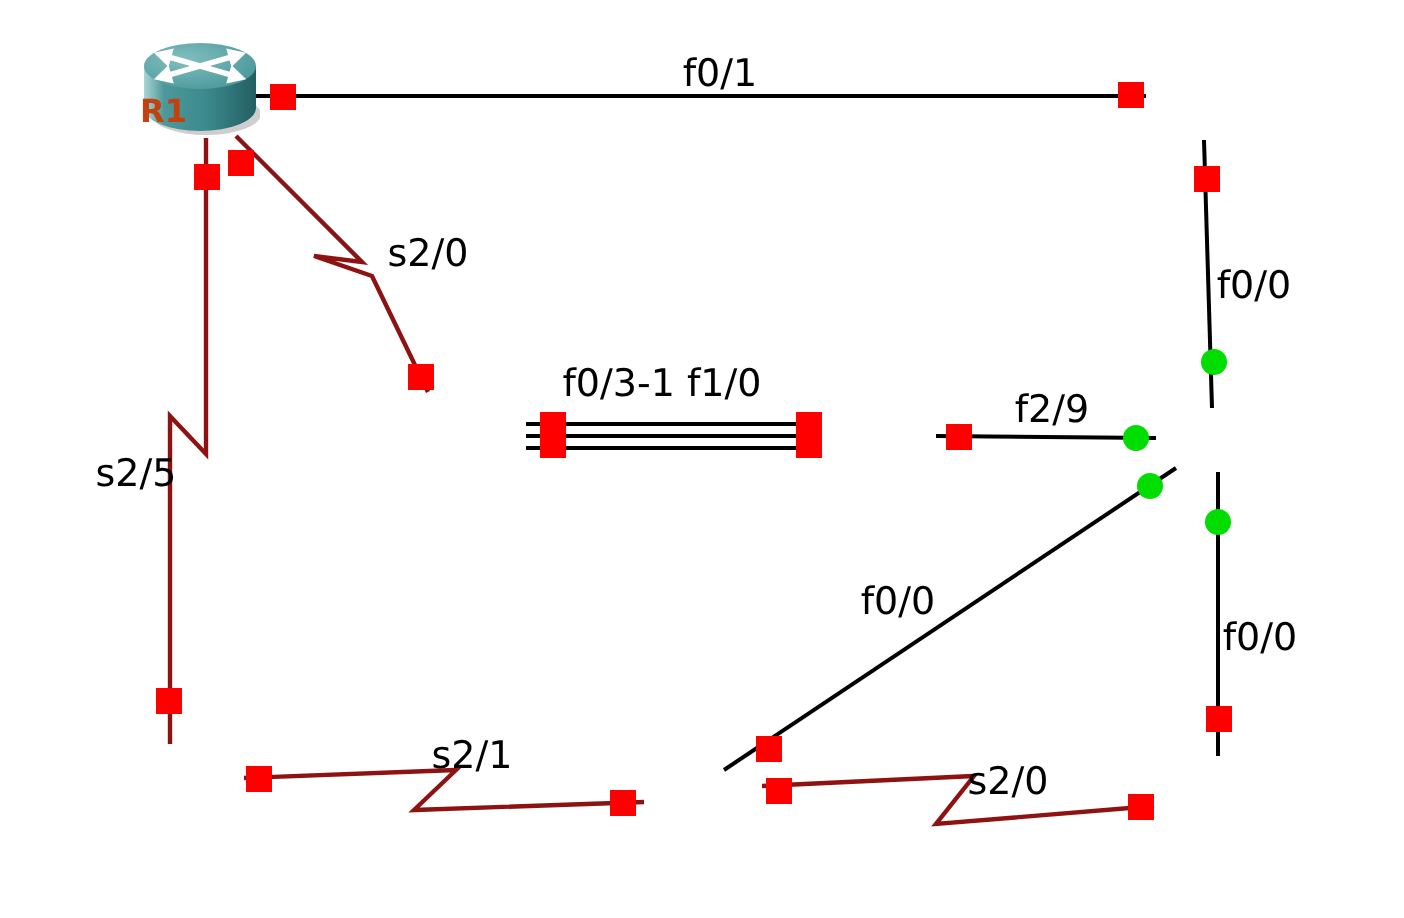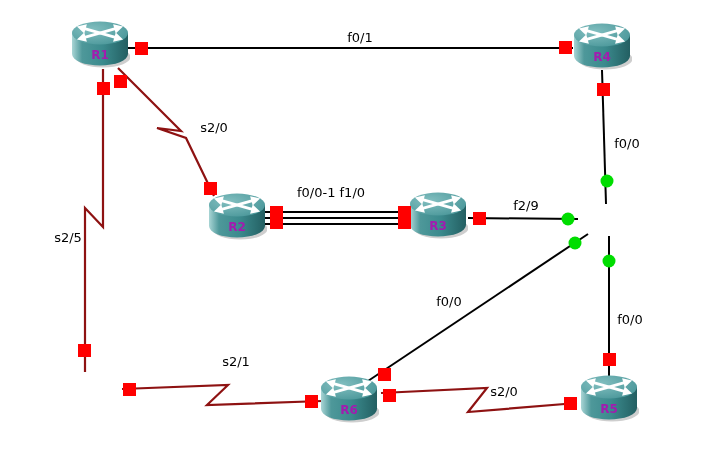--- a/index.html
+++ b/index.html
@@ -5,28 +5,28 @@
   html,body{margin:0;padding:0;background:#fff;}
   .canvas{
     position:relative;width:702px;height:459px;background:#ffffff;overflow:hidden;
     font-family:"DejaVu Sans", sans-serif;
   }
   .layer{position:absolute;left:0;top:0;}
   .wires{z-index:1;}
   .device{position:absolute;z-index:2;}
   .indicators{z-index:3;pointer-events:none;}
   .dev-label{
-    position:absolute;left:0;text-align:center;font-size:12px;font-weight:bold;
-    color:#a21caf;line-height:13px;pointer-events:none;
+    position:absolute;left:0;font-size:16px;font-weight:bold;
+    color:#c2410c;line-height:13px;pointer-events:none;
   }
   .rt-label{width:60px;top:28px;}
   .sw-label{width:58px;top:18px;}
   .link-label{
     position:absolute;z-index:4;transform:translate(-50%,-50%);
-    font-size:13px;color:#000;white-space:nowrap;
+    font-size:19px;color:#000;white-space:nowrap;
   }
   .eth{stroke-width:2;fill:none;}
   .ser{stroke-width:2.2;fill:none;stroke-linejoin:miter;}
 </style>
 </head>
 <body>
 
 <div class="canvas">
 
   <svg class="layer wires" width="702" height="459">
@@ -73,124 +73,24 @@
         <g transform="rotate(16 30 12)">
             <rect x="14" y="10.6" width="32" height="2.8"></rect>
             <polygon points="6,12 15,7.2 15,16.8"></polygon>
             <polygon points="54,12 45,7.2 45,16.8"></polygon>
           </g>
       </g>
     </svg>
     <div class="dev-label rt-label">R1</div>
   </div>
 
-  <div class="device" style="left:207px;top:193px;width:60px;height:50px">
-    <svg width="60" height="50">
-      <ellipse cx="33" cy="36" rx="27.5" ry="10.5" fill="#a5a5a5" opacity="0.55"></ellipse>
-      <path d="M2,12 L2,33 A28,11.5 0 0 0 58,33 L58,12 Z" fill="url(#gr-body)"></path>
-      <ellipse cx="30" cy="12" rx="28" ry="11.5" fill="url(#gr-top)"></ellipse>
-      <g fill="#ffffff">
-        <g transform="rotate(-16 30 12)">
-            <rect x="14" y="10.6" width="32" height="2.8"></rect>
-            <polygon points="6,12 15,7.2 15,16.8"></polygon>
-            <polygon points="54,12 45,7.2 45,16.8"></polygon>
-          </g>
-        <g transform="rotate(16 30 12)">
-            <rect x="14" y="10.6" width="32" height="2.8"></rect>
-            <polygon points="6,12 15,7.2 15,16.8"></polygon>
-            <polygon points="54,12 45,7.2 45,16.8"></polygon>
-          </g>
-      </g>
-    </svg>
-    <div class="dev-label rt-label">R2</div>
-  </div>
 
-  <div class="device" style="left:408px;top:192px;width:60px;height:50px">
-    <svg width="60" height="50">
-      <ellipse cx="33" cy="36" rx="27.5" ry="10.5" fill="#a5a5a5" opacity="0.55"></ellipse>
-      <path d="M2,12 L2,33 A28,11.5 0 0 0 58,33 L58,12 Z" fill="url(#gr-body)"></path>
-      <ellipse cx="30" cy="12" rx="28" ry="11.5" fill="url(#gr-top)"></ellipse>
-      <g fill="#ffffff">
-        <g transform="rotate(-16 30 12)">
-            <rect x="14" y="10.6" width="32" height="2.8"></rect>
-            <polygon points="6,12 15,7.2 15,16.8"></polygon>
-            <polygon points="54,12 45,7.2 45,16.8"></polygon>
-          </g>
-        <g transform="rotate(16 30 12)">
-            <rect x="14" y="10.6" width="32" height="2.8"></rect>
-            <polygon points="6,12 15,7.2 15,16.8"></polygon>
-            <polygon points="54,12 45,7.2 45,16.8"></polygon>
-          </g>
-      </g>
-    </svg>
-    <div class="dev-label rt-label">R3</div>
-  </div>
 
-  <div class="device" style="left:572px;top:23px;width:60px;height:50px">
-    <svg width="60" height="50">
-      <ellipse cx="33" cy="36" rx="27.5" ry="10.5" fill="#a5a5a5" opacity="0.55"></ellipse>
-      <path d="M2,12 L2,33 A28,11.5 0 0 0 58,33 L58,12 Z" fill="url(#gr-body)"></path>
-      <ellipse cx="30" cy="12" rx="28" ry="11.5" fill="url(#gr-top)"></ellipse>
-      <g fill="#ffffff">
-        <g transform="rotate(-16 30 12)">
-            <rect x="14" y="10.6" width="32" height="2.8"></rect>
-            <polygon points="6,12 15,7.2 15,16.8"></polygon>
-            <polygon points="54,12 45,7.2 45,16.8"></polygon>
-          </g>
-        <g transform="rotate(16 30 12)">
-            <rect x="14" y="10.6" width="32" height="2.8"></rect>
-            <polygon points="6,12 15,7.2 15,16.8"></polygon>
-            <polygon points="54,12 45,7.2 45,16.8"></polygon>
-          </g>
-      </g>
-    </svg>
-    <div class="dev-label rt-label">R4</div>
-  </div>
 
-  <div class="device" style="left:579px;top:375px;width:60px;height:50px">
-    <svg width="60" height="50">
-      <ellipse cx="33" cy="36" rx="27.5" ry="10.5" fill="#a5a5a5" opacity="0.55"></ellipse>
-      <path d="M2,12 L2,33 A28,11.5 0 0 0 58,33 L58,12 Z" fill="url(#gr-body)"></path>
-      <ellipse cx="30" cy="12" rx="28" ry="11.5" fill="url(#gr-top)"></ellipse>
-      <g fill="#ffffff">
-        <g transform="rotate(-16 30 12)">
-            <rect x="14" y="10.6" width="32" height="2.8"></rect>
-            <polygon points="6,12 15,7.2 15,16.8"></polygon>
-            <polygon points="54,12 45,7.2 45,16.8"></polygon>
-          </g>
-        <g transform="rotate(16 30 12)">
-            <rect x="14" y="10.6" width="32" height="2.8"></rect>
-            <polygon points="6,12 15,7.2 15,16.8"></polygon>
-            <polygon points="54,12 45,7.2 45,16.8"></polygon>
-          </g>
-      </g>
-    </svg>
-    <div class="dev-label rt-label">R5</div>
-  </div>
 
-  <div class="device" style="left:319px;top:376px;width:60px;height:50px">
-    <svg width="60" height="50">
-      <ellipse cx="33" cy="36" rx="27.5" ry="10.5" fill="#a5a5a5" opacity="0.55"></ellipse>
-      <path d="M2,12 L2,33 A28,11.5 0 0 0 58,33 L58,12 Z" fill="url(#gr-body)"></path>
-      <ellipse cx="30" cy="12" rx="28" ry="11.5" fill="url(#gr-top)"></ellipse>
-      <g fill="#ffffff">
-        <g transform="rotate(-16 30 12)">
-            <rect x="14" y="10.6" width="32" height="2.8"></rect>
-            <polygon points="6,12 15,7.2 15,16.8"></polygon>
-            <polygon points="54,12 45,7.2 45,16.8"></polygon>
-          </g>
-        <g transform="rotate(16 30 12)">
-            <rect x="14" y="10.6" width="32" height="2.8"></rect>
-            <polygon points="6,12 15,7.2 15,16.8"></polygon>
-            <polygon points="54,12 45,7.2 45,16.8"></polygon>
-          </g>
-      </g>
-    </svg>
-    <div class="dev-label rt-label">R6</div>
-  </div>
 
 
 
   <svg class="layer indicators" width="702" height="459">
     <rect x="135" y="42" width="13" height="13" fill="#ff0000"></rect>
     <rect x="559" y="41" width="13" height="13" fill="#ff0000"></rect>
     <rect x="114" y="75" width="13" height="13" fill="#ff0000"></rect>
     <rect x="204" y="182" width="13" height="13" fill="#ff0000"></rect>
     <rect x="97" y="82" width="13" height="13" fill="#ff0000"></rect>
     <rect x="78" y="344" width="13" height="13" fill="#ff0000"></rect>
@@ -206,21 +106,21 @@
     <rect x="564" y="397" width="13" height="13" fill="#ff0000"></rect>
     <circle cx="568" cy="219" r="6.5" fill="#00dd00"></circle>
     <circle cx="607" cy="181" r="6.5" fill="#00dd00"></circle>
     <circle cx="575" cy="243" r="6.5" fill="#00dd00"></circle>
     <circle cx="609" cy="261" r="6.5" fill="#00dd00"></circle>
   </svg>
 
   <div class="link-label" style="left:360px;top:37px">f0/1</div>
   <div class="link-label" style="left:214px;top:127px">s2/0</div>
   <div class="link-label" style="left:68px;top:237px">s2/5</div>
-  <div class="link-label" style="left:331px;top:192px">f0/0-1 f1/0</div>
+  <div class="link-label" style="left:331px;top:192px">f0/3-1 f1/0</div>
   <div class="link-label" style="left:526px;top:205px">f2/9</div>
   <div class="link-label" style="left:627px;top:143px">f0/0</div>
   <div class="link-label" style="left:449px;top:301px">f0/0</div>
   <div class="link-label" style="left:630px;top:319px">f0/0</div>
-  <div class="link-label" style="left:236px;top:361px">s2/1</div>
+  <div class="link-label" style="left:236px;top:378px">s2/1</div>
   <div class="link-label" style="left:504px;top:391px">s2/0</div>
 
 </div>
 
 </body></html>

